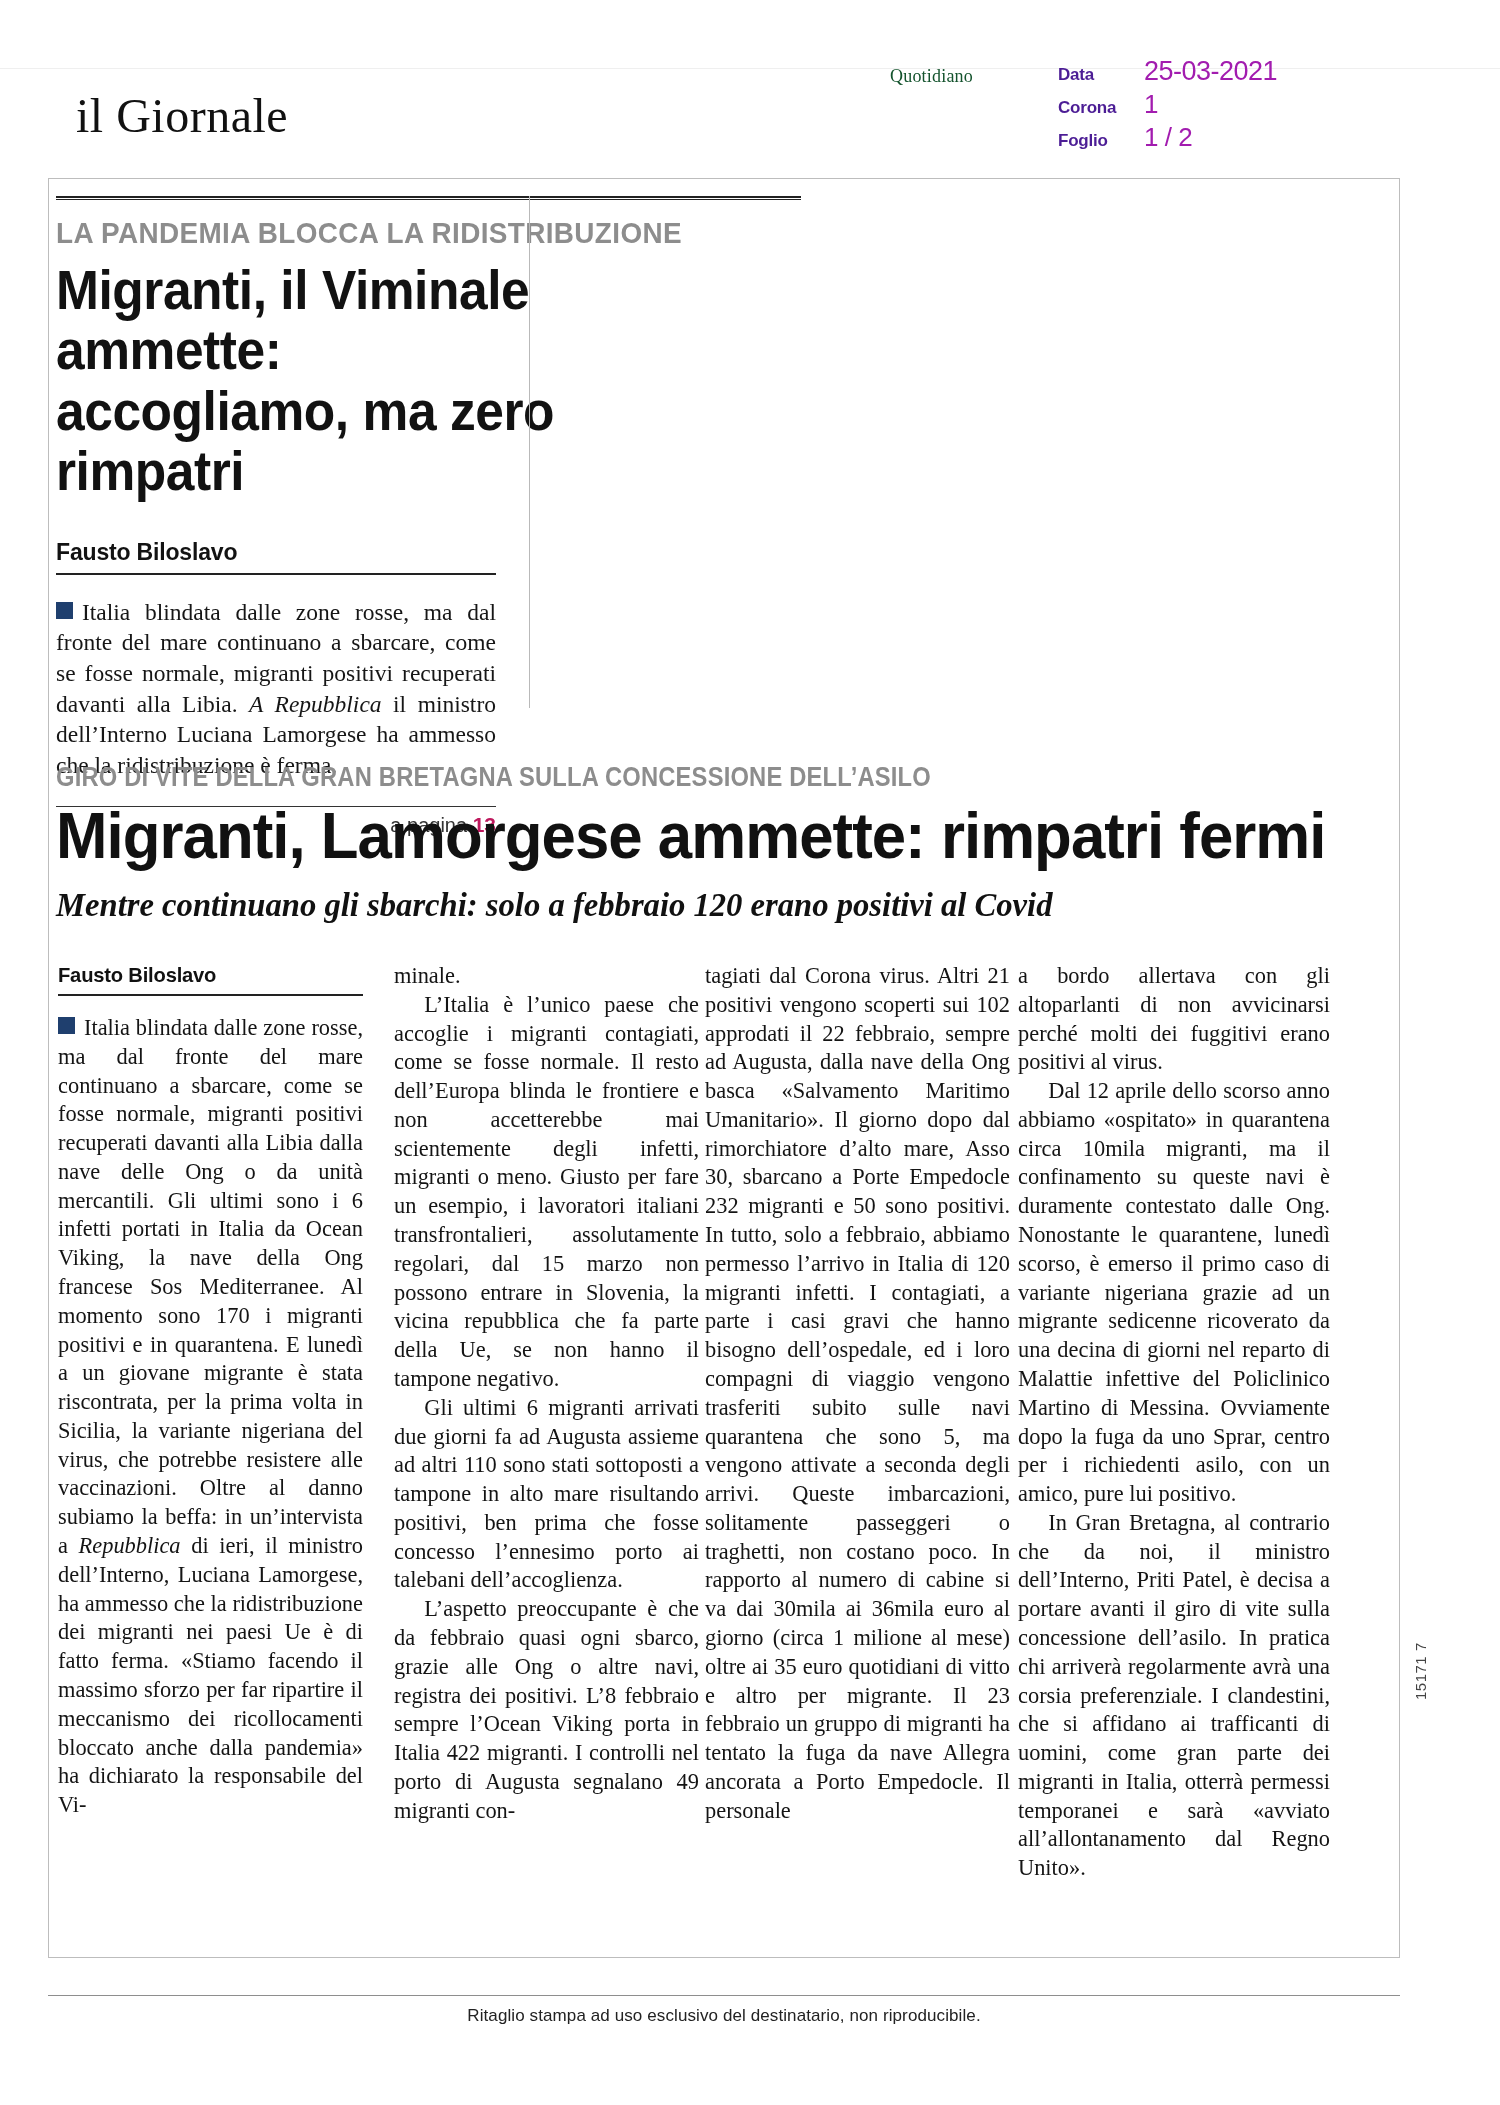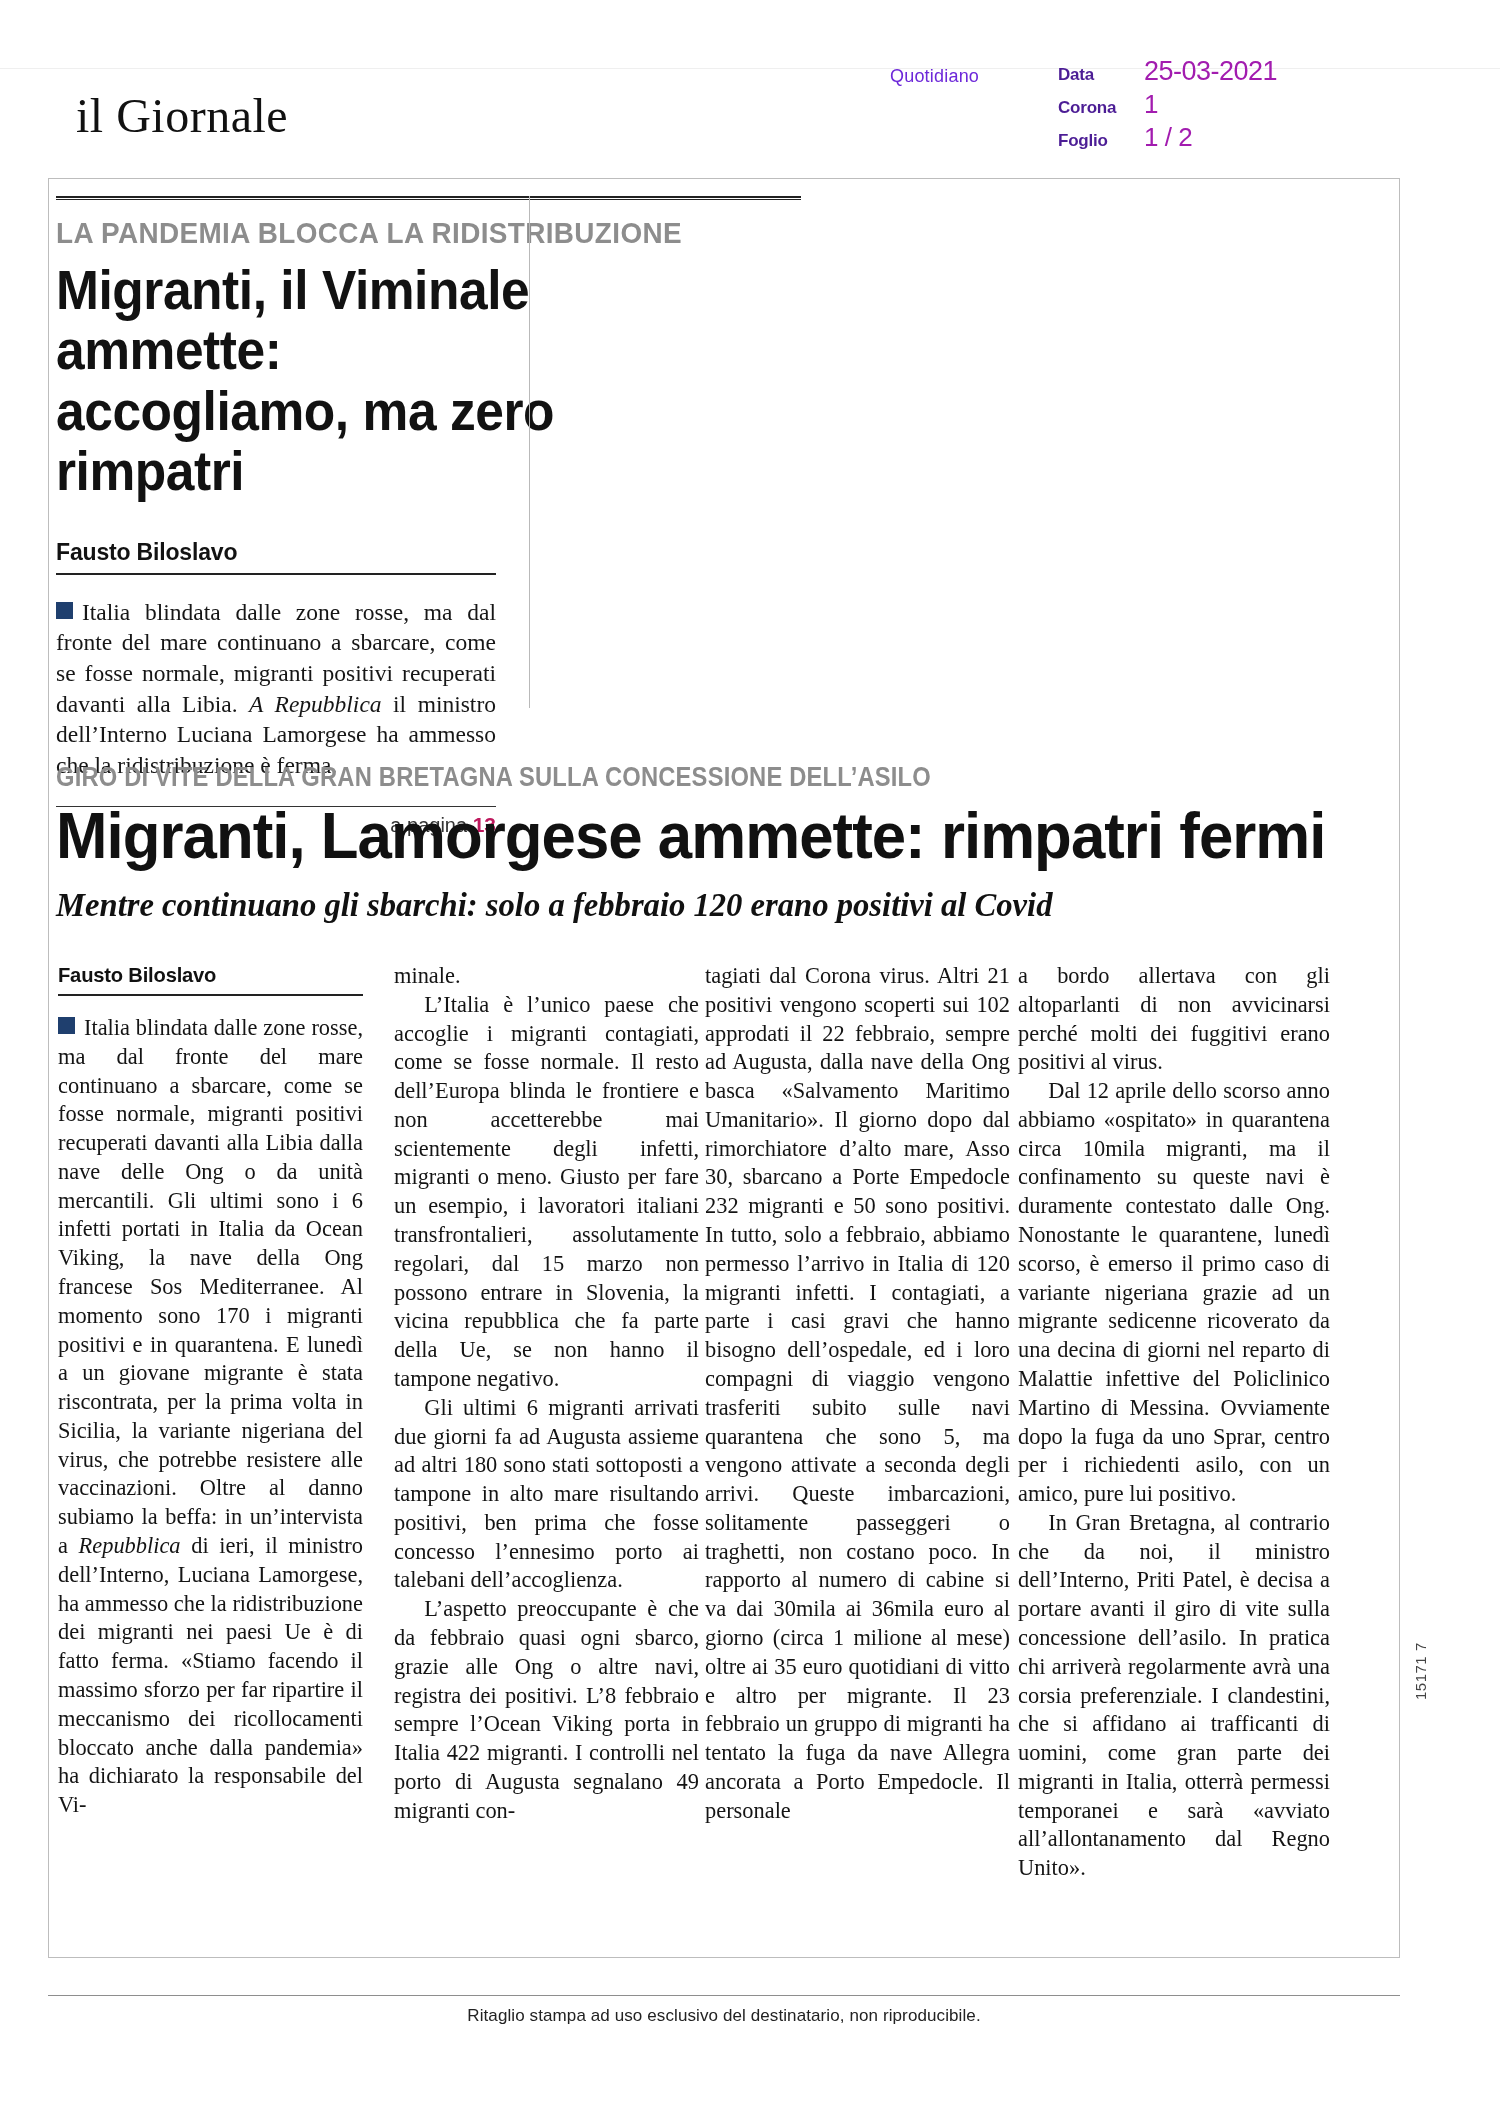--- a/index.html
+++ b/index.html
@@ -45,23 +45,23 @@
   .header-meta {
     position: absolute;
     left: 890px;
     top: 58px;
     width: 480px;
   }
   .meta-quotidiano {
     position: absolute;
     left: 0px;
     top: 8px;
-    font-family: Liberation Sans, sans-serif;
+    font-family: Liberation Serif, serif;
     font-size: 18px;
-    color: #6d28d9;
+    color: #14532d;
     letter-spacing: 0.2px;
   }
   .meta-rows {
     position: absolute;
     left: 168px;
     top: 0px;
     width: 300px;
   }
   .meta-row {
     display: flex;
@@ -396,21 +396,21 @@
 
     <div class="col c1">
       <div class="col-byline">Fausto Biloslavo</div>
       <div class="col-byline-rule"></div>
       <p class="first"><span class="sqbullet"></span><span>Italia blindata dalle zone rosse, ma dal fronte del mare continuano a sbarcare, come se fosse normale, migranti positivi recuperati davanti alla Libia dalla nave delle Ong o da unità mercantili. Gli ultimi sono i 6 infetti portati in Italia da Ocean Viking, la nave della Ong francese Sos Mediterranee. Al momento sono 170 i migranti positivi e in quarantena. E lunedì a un giovane migrante è stata riscontrata, per la prima volta in Sicilia, la variante nigeriana del virus, che potrebbe resistere alle vaccinazioni. Oltre al danno subiamo la beffa: in un’intervista a </span><i>Repubblica</i><span> di ieri, il ministro dell’Interno, Luciana Lamorgese, ha ammesso che la ridistribuzione dei migranti nei paesi Ue è di fatto ferma. «Stiamo facendo il massimo sforzo per far ripartire il meccanismo dei ricollocamenti bloccato anche dalla pandemia» ha dichiarato la responsabile del Vi-</span></p>
     </div>
 
     <div class="col c2">
       <p class="noindent">minale.</p>
       <p>L’Italia è l’unico paese che accoglie i migranti contagiati, come se fosse normale. Il resto dell’Europa blinda le frontiere e non accetterebbe mai scientemente degli infetti, migranti o meno. Giusto per fare un esempio, i lavoratori italiani transfrontalieri, assolutamente regolari, dal 15 marzo non possono entrare in Slovenia, la vicina repubblica che fa parte della Ue, se non hanno il tampone negativo.</p>
-      <p>Gli ultimi 6 migranti arrivati due giorni fa ad Augusta assieme ad altri 180 sono stati sottoposti a tampone in alto mare risultando positivi, ben prima che fosse concesso l’ennesimo porto ai talebani dell’accoglienza.</p>
+      <p>Gli ultimi 6 migranti arrivati due giorni fa ad Augusta assieme ad altri 110 sono stati sottoposti a tampone in alto mare risultando positivi, ben prima che fosse concesso l’ennesimo porto ai talebani dell’accoglienza.</p>
       <p>L’aspetto preoccupante è che da febbraio quasi ogni sbarco, grazie alle Ong o altre navi, registra dei positivi. L’8 febbraio sempre l’Ocean Viking porta in Italia 422 migranti. I controlli nel porto di Augusta segnalano 49 migranti con-</p>
     </div>
 
     <div class="col c3">
       <p class="noindent">tagiati dal Corona virus. Altri 21 positivi vengono scoperti sui 102 approdati il 22 febbraio, sempre ad Augusta, dalla nave della Ong basca «Salvamento Maritimo Umanitario». Il giorno dopo dal rimorchiatore d’alto mare, Asso 30, sbarcano a Porte Empedocle 232 migranti e 50 sono positivi. In tutto, solo a febbraio, abbiamo permesso l’arrivo in Italia di 120 migranti infetti. I contagiati, a parte i casi gravi che hanno bisogno dell’ospedale, ed i loro compagni di viaggio vengono trasferiti subito sulle navi quarantena che sono 5, ma vengono attivate a seconda degli arrivi. Queste imbarcazioni, solitamente passeggeri o traghetti, non costano poco. In rapporto al numero di cabine si va dai 30mila ai 36mila euro al giorno (circa 1 milione al mese) oltre ai 35 euro quotidiani di vitto e altro per migrante. Il 23 febbraio un gruppo di migranti ha tentato la fuga da nave Allegra ancorata a Porto Empedocle. Il personale</p>
     </div>
 
     <div class="col c4">
       <p class="noindent">a bordo allertava con gli altoparlanti di non avvicinarsi perché molti dei fuggitivi erano positivi al virus.</p>
       <p>Dal 12 aprile dello scorso anno abbiamo «ospitato» in quarantena circa 10mila migranti, ma il confinamento su queste navi è duramente contestato dalle Ong. Nonostante le quarantene, lunedì scorso, è emerso il primo caso di variante nigeriana grazie ad un migrante sedicenne ricoverato da una decina di giorni nel reparto di Malattie infettive del Policlinico Martino di Messina. Ovviamente dopo la fuga da uno Sprar, centro per i richiedenti asilo, con un amico, pure lui positivo.</p>

